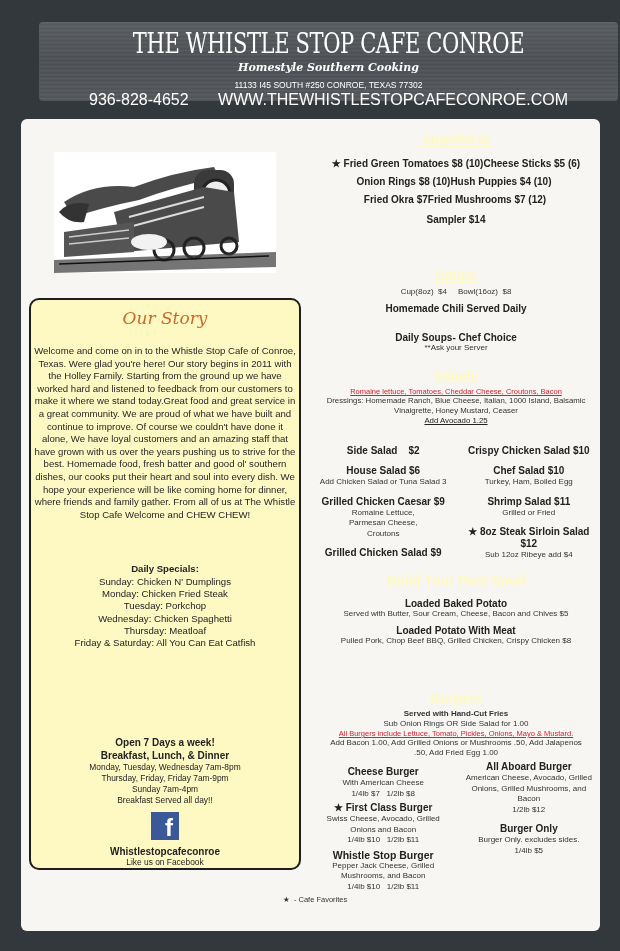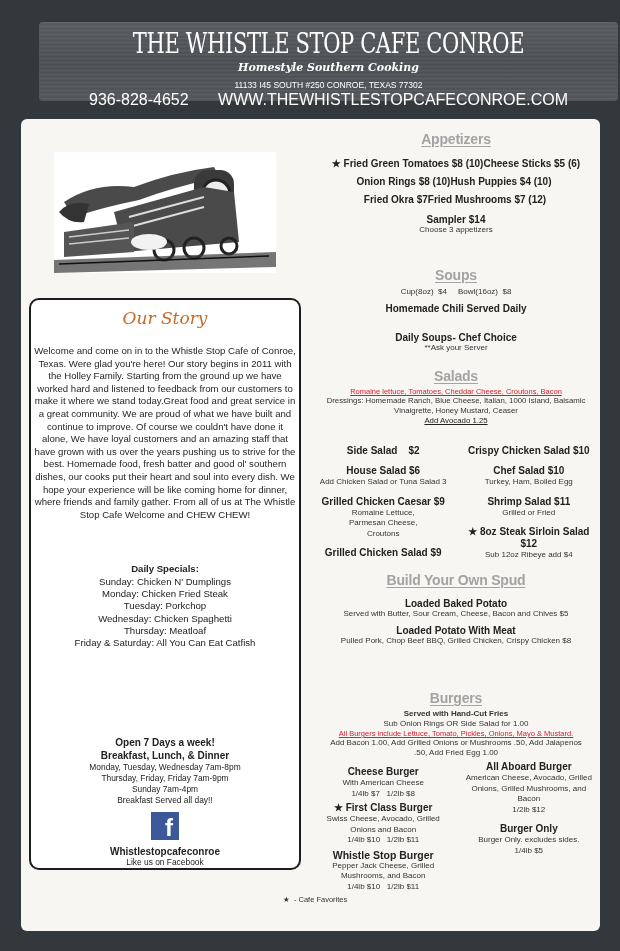--- a/index.html
+++ b/index.html
@@ -31,21 +31,21 @@
   .panel {
     position: absolute; left: 21px; top: 119px; width: 579px; height: 812px;
     background: #f8f6f3; border-radius: 6px;
   }
   .train-img {
     position: absolute; left: 54px; top: 152px; width: 222px; height: 121px;
     background: #fff;
   }
   .story-box {
     position: absolute; left: 29px; top: 298px; width: 272px; height: 572px;
-    border: 2px solid #1d1d1d; border-radius: 10px; background: #ffffff;
+    border: 2px solid #1d1d1d; border-radius: 10px; background: #fef9c3;
     text-align: center;
   }
   .story-title {
     font-family: "DejaVu Serif", serif; font-style: italic; color: #c86b2a;
     font-size: 17px; margin-top: 8px;
   }
   .story-text { font-size: 9.6px; line-height: 12.6px; margin: 17px 2px 0; color: #262626; }
   .specials { margin-top: 42px; font-size: 9.6px; line-height: 12.3px; }
   .specials .t { font-weight: bold; }
   .hours { position: absolute; top: 436px; left: 0; right: 0; }
@@ -53,21 +53,21 @@
   .hours .s { font-size: 8.4px; line-height: 11px; }
   .fb {
     display: block; width: 28px; height: 28px; background: #3b5998; margin: 6px auto 6px;
     color: #fff; font-weight: bold; font-size: 24px; line-height: 32px; text-align: right; padding-right: 6px;
     font-family: "Liberation Sans", sans-serif; overflow: hidden;
   }
   .fb-handle { font-weight: bold; font-size: 10px; }
   .fb-like { font-size: 8.4px; }
   .menu { position: absolute; left: 316px; width: 280px; text-align: center; }
   .sec-title {
-    color: #a3a3a3; font-weight: bold; font-size: 14px; text-decoration: underline;
+    color: #fef9c3; font-weight: bold; font-size: 14px; text-decoration: underline;
     text-decoration-thickness: 1px; text-underline-offset: 2px; letter-spacing: -0.2px;
   }
   .row2 { display: flex; justify-content: center; font-weight: bold; font-size: 10px; }
   .note { font-size: 8px; color: #333; line-height: 10px; }
   .item { font-weight: bold; font-size: 10px; }
   .red-ul { color: #d62030; text-decoration: underline; font-size: 7.5px; }
   .black-ul { text-decoration: underline; font-size: 7.8px; }
   .cols { display: flex; justify-content: space-between; }
   .col { width: 48%; text-align: center; }
   .col .item { margin-top: 8px; line-height: 12px; }
@@ -143,21 +143,20 @@
     <div class="row2" style="padding:0 6px 0 2px;">
         <span>Onion Rings $8 (10)</span>
         <span>Hush Puppies $4 (10)</span>
       </div>
     <div class="row2" style="padding:0 4px 0 2px;">
         <span>Fried Okra $7</span>
         <span>Fried Mushrooms $7 (12)</span>
       </div>
   </div>
   <div class="item" style="margin-top:4px;">Sampler $14</div>
-  <div class="note">Choose 3 appetizers</div>
 </div>
 
 <div class="menu" style="top:267px;">
   <div class="sec-title">Soups</div>
   <div class="note" style="margin-top:4px; white-space:pre;">Cup(8oz)  $4     Bowl(16oz)  $8</div>
   <div class="item" style="margin-top:6px;">Homemade Chili Served Daily</div>
   <div class="item" style="margin-top:18px;">Daily Soups- Chef Choice</div>
   <div class="note">**Ask your Server</div>
 </div>
 

